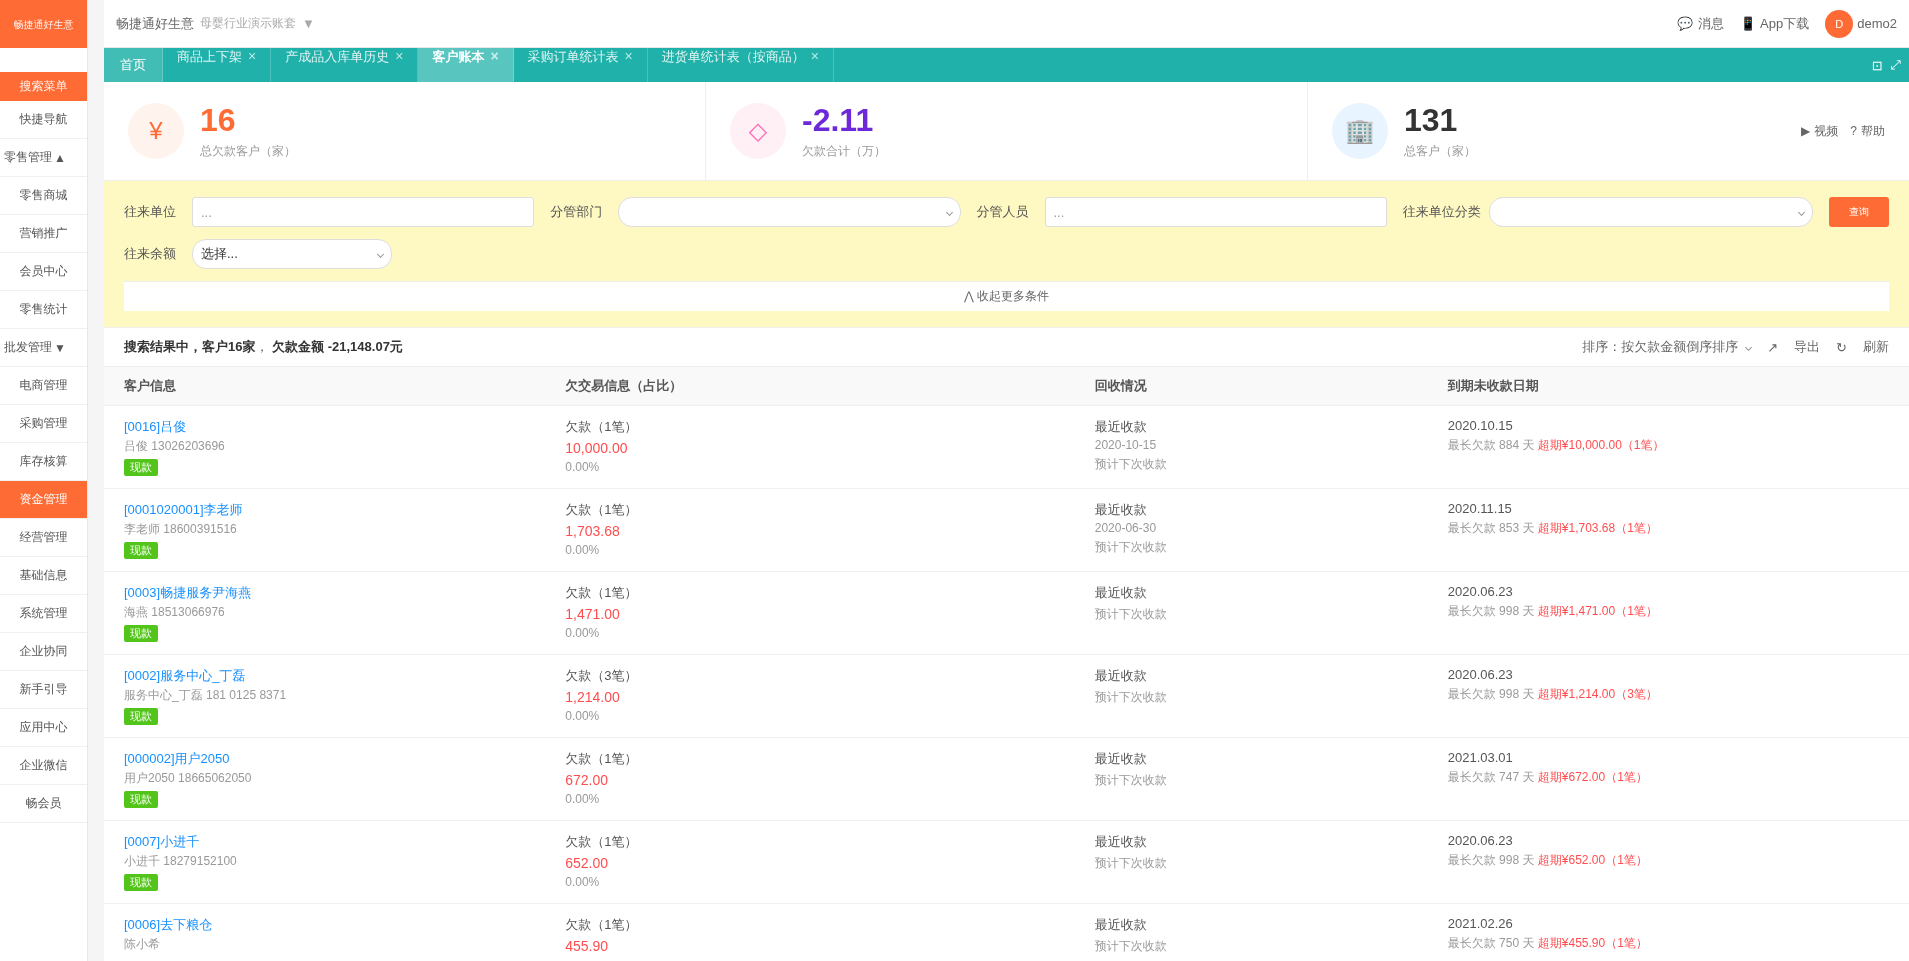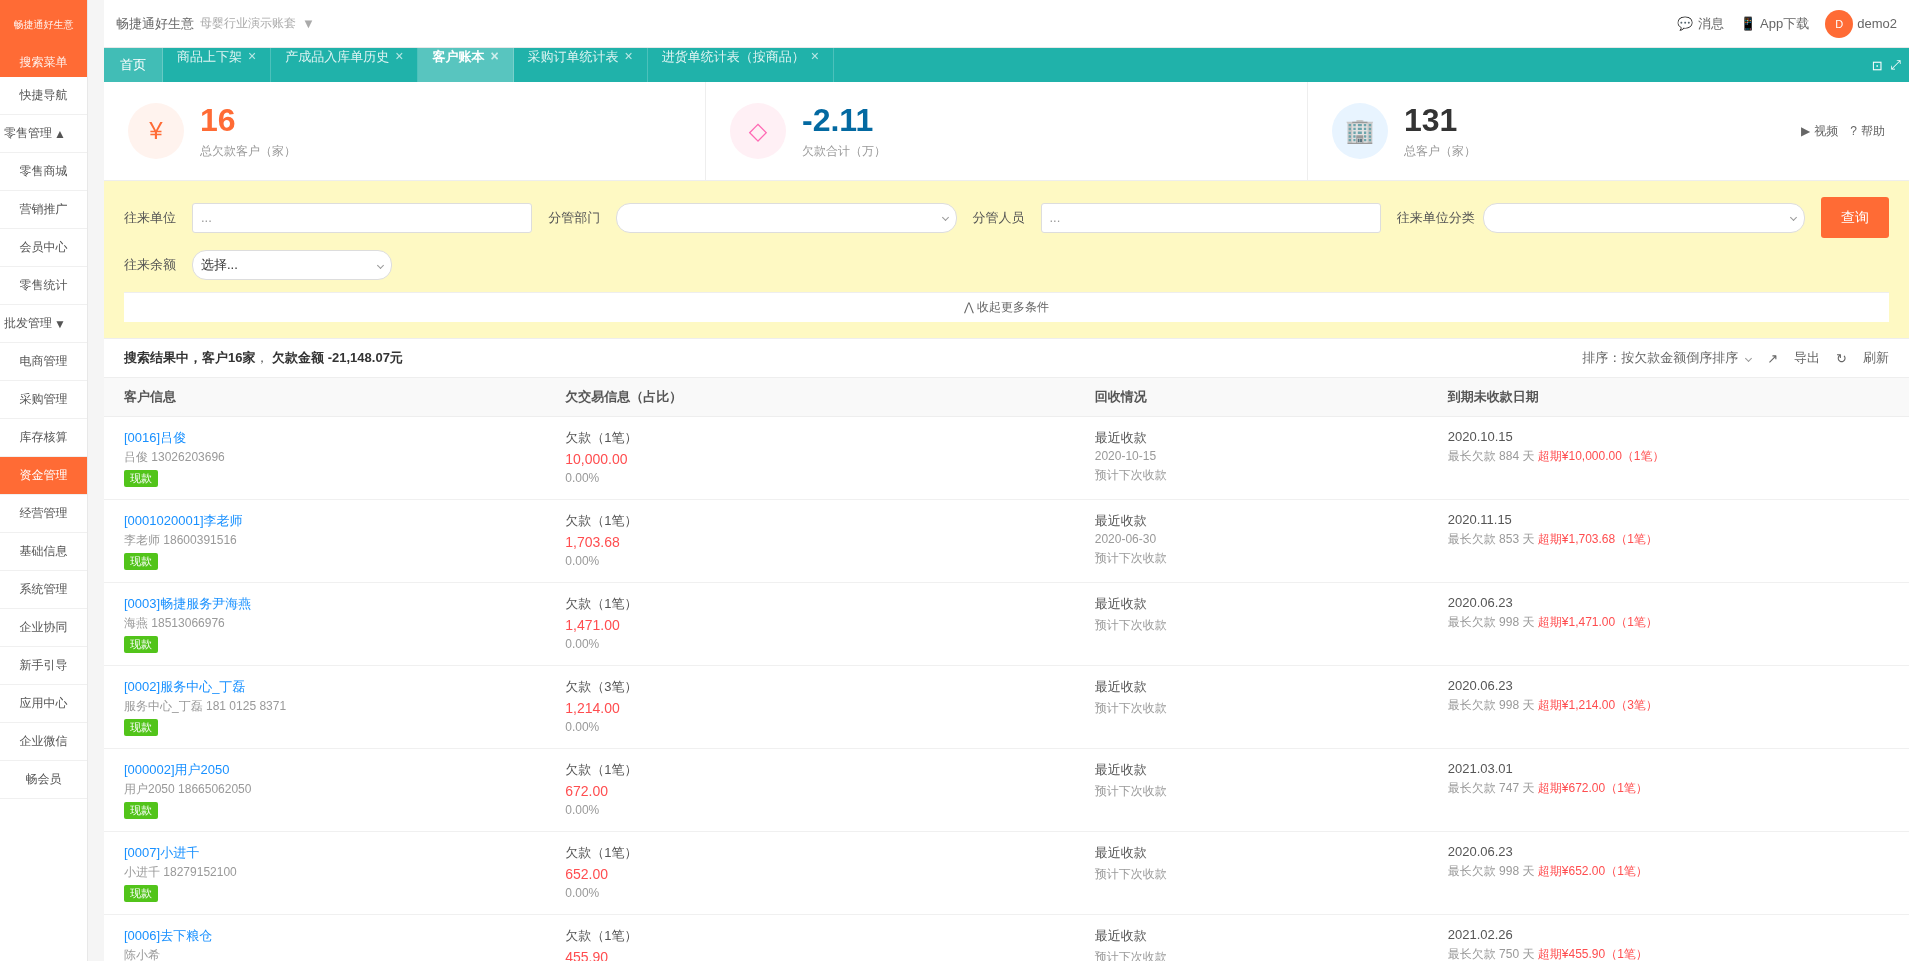--- a/index.html
+++ b/index.html
@@ -5,21 +5,21 @@
     * { box-sizing: border-box; margin: 0; padding: 0; }
     body { font-family: 'Microsoft YaHei', sans-serif; font-size: 13px; background: #f5f5f5; color: #333; }
 
     
     .app-container { display: flex; height: 961px; overflow: hidden; gap: 16px; }
     .sidebar { width: 88px; background: #fff; border-right: 1px solid #e8e8e8; display: flex; flex-direction: column; flex-shrink: 0; }
     .main-area { flex: 1; display: flex; flex-direction: column; overflow: hidden; }
 
     
     .sidebar-logo { background: #ff6b35; height: 48px; display: flex; align-items: center; justify-content: center; color: #fff; font-size: 11px; padding: 4px; text-align: center; line-height: 1.3; }
-    .sidebar-search { background: #ff6b35; color: rgba(255,255,255,0.9); text-align: center; padding: 6px 4px; font-size: 12px; cursor: pointer; }
+    .sidebar-search { background: #ff6b35; color: rgba(255,255,255,0.9); text-align: center; padding: 6px 4px; font-size: 12px; cursor: pointer; margin-top: 24px; }
     .sidebar-nav-item { text-align: center; padding: 10px 4px; font-size: 12px; color: #555; cursor: pointer; border-bottom: 1px solid #f0f0f0; }
     .sidebar-nav-item.active { background: #ff6b35; color: #fff; }
     .sidebar-nav-item.has-arrow { display: flex; align-items: center; justify-content: flex-start; gap: 2px; }
 
     
     .header { height: 48px; background: #fff; display: flex; align-items: center; justify-content: space-between; padding: 0 12px; border-bottom: 1px solid #e8e8e8; }
     .header-left { display: flex; align-items: center; gap: 8px; }
     .header-brand { display: flex; align-items: center; gap: 6px; color: #666; font-size: 13px; }
     .header-right { display: flex; align-items: center; gap: 16px; color: #666; font-size: 13px; }
     .header-right-item { display: flex; align-items: center; gap: 4px; cursor: pointer; }
@@ -39,35 +39,35 @@
 
     
     .stats-row { display: flex; background: #fff; margin: 0; border-bottom: 1px solid #eee; }
     .stat-card { flex: 1; padding: 20px 24px; display: flex; align-items: center; gap: 16px; border-right: 1px solid #eee; }
     .stat-card:last-child { border-right: none; }
     .stat-icon { width: 56px; height: 56px; border-radius: 50%; display: flex; align-items: center; justify-content: center; font-size: 24px; }
     .stat-icon.orange { background: #fff3ee; color: #ff6b35; }
     .stat-icon.pink { background: #fff0f5; color: #ff69b4; }
     .stat-icon.blue { background: #e8f4ff; color: #4a90d9; }
     .stat-value { font-size: 32px; font-weight: bold; color: #ff6b35; }
-    .stat-value.negative { color: #0369a1; }
+    .stat-value.negative { color: #6d28d9; }
     .stat-value.black { color: #333; font-weight: bold; }
     .stat-label { font-size: 12px; color: #999; margin-top: 4px; }
     .stat-actions { margin-left: auto; display: flex; gap: 12px; font-size: 12px; color: #666; }
     .stat-action { display: flex; align-items: center; gap: 4px; cursor: pointer; }
 
     
     .filter-area { background: #fef9c3; padding: 16px 20px; border-bottom: 1px solid #eee; }
     .filter-row { display: flex; align-items: center; gap: 16px; margin-bottom: 12px; }
     .filter-row:last-child { margin-bottom: 0; }
     .filter-item { display: flex; align-items: center; gap: 8px; flex: 1; }
     .filter-label { font-size: 13px; color: #555; white-space: nowrap; min-width: 60px; }
     .filter-input-dots { flex: 1; height: 30px; border: 1px solid #ddd; border-radius: 3px; padding: 0 8px; font-size: 13px; background: #fff; display: flex; align-items: center; color: #999; cursor: pointer; }
     .filter-select-dropdown { flex: 1; height: 30px; border: 1px solid #ddd; border-radius: 14px; padding: 0 8px; font-size: 13px; background: #fff; display: flex; align-items: center; justify-content: space-between; cursor: pointer; }
-    .query-btn { background: #ff6b35; color: #fff; border: none; padding: 0 20px; height: 41px; border-radius: 3px; cursor: pointer; font-size: 14px; }
+    .query-btn { background: #ff6b35; color: #fff; border: none; padding: 0 20px; height: 30px; border-radius: 3px; cursor: pointer; font-size: 10px; }
     .collapse-btn { text-align: center; padding: 6px; color: #666; cursor: pointer; font-size: 12px; background: #fff; border-top: 1px solid #eee; }
 
     
     .results-bar { display: flex; align-items: center; justify-content: space-between; padding: 10px 20px; background: #fff; border-bottom: 1px solid #eee; }
     .results-info { font-size: 13px; color: #555; }
     .results-info span { color: #333; font-weight: bold; }
     .results-actions { display: flex; align-items: center; gap: 16px; font-size: 13px; color: #666; }
     .results-sort { display: flex; align-items: center; gap: 4px; }
 
     

